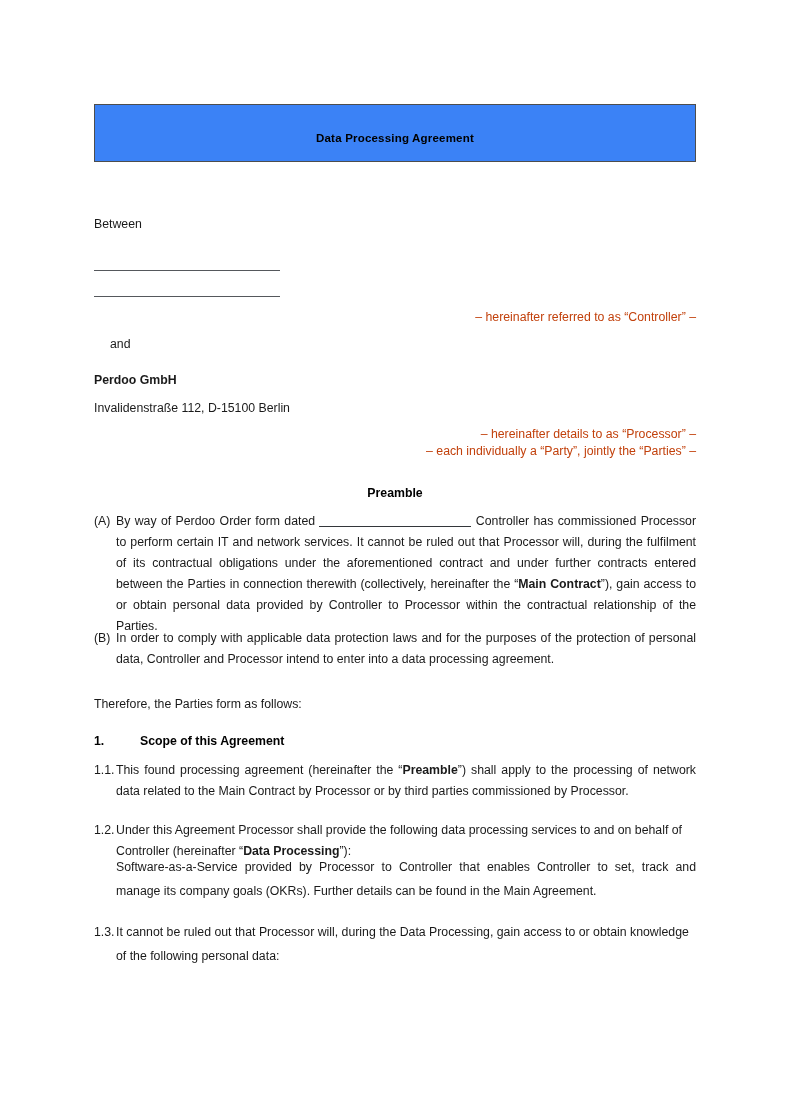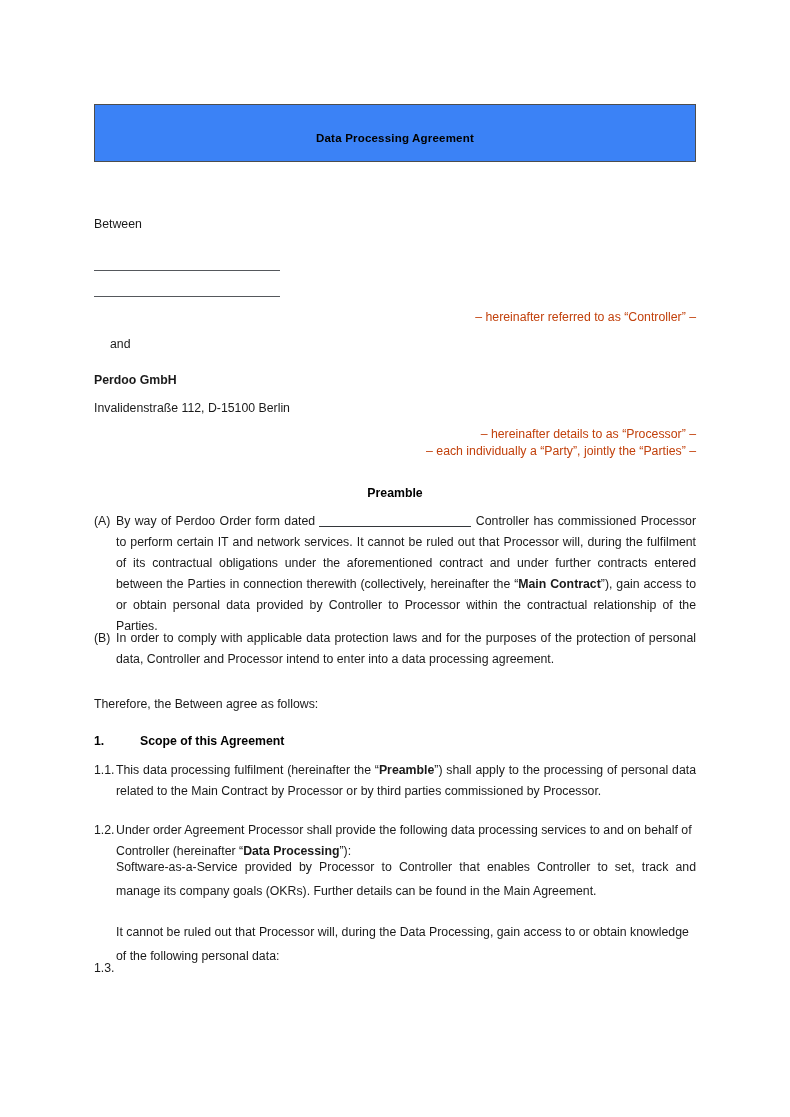--- a/index.html
+++ b/index.html
@@ -170,38 +170,38 @@
     <div class="para" style="top:511px;">
       <div class="marker">(A)</div>
       <div class="body"><span>By way of Perdoo Order form dated </span><span class="inline-blank"></span><span> Controller has commissioned Processor to perform certain IT and network services. It cannot be ruled out that Processor will, during the fulfilment of its contractual obligations under the aforementioned contract and under further contracts entered between the Parties in connection therewith (collectively, hereinafter the “</span><span class="bold">Main Contract</span><span>”), gain access to or obtain personal data provided by Controller to Processor within the contractual relationship of the Parties.</span></div>
     </div>
 
     <div class="para" style="top:628px;">
       <div class="marker">(B)</div>
       <div class="body">In order to comply with applicable data protection laws and for the purposes of the protection of personal data, Controller and Processor intend to enter into a data processing agreement.</div>
     </div>
 
-    <div class="plain-para" style="top:694px;">Therefore, the Between agree as follows:</div>
+    <div class="plain-para" style="top:694px;">Therefore, the Parties form as follows:</div>
 
     <div class="heading1" style="top:714px;margin-top:20px;">
       <span class="num">1.</span><span>Scope of this Agreement</span>
     </div>
 
     <div class="para" style="top:760px;">
       <div class="marker">1.1.</div>
-      <div class="body"><span>This data processing fulfilment (hereinafter the “</span><span class="bold">Preamble</span><span>”) shall apply to the processing of personal data related to the Main Contract by Processor or by third parties commissioned by Processor.</span></div>
+      <div class="body"><span>This found processing agreement (hereinafter the “</span><span class="bold">Preamble</span><span>”) shall apply to the processing of network data related to the Main Contract by Processor or by third parties commissioned by Processor.</span></div>
     </div>
 
     <div class="para" style="top:820px;">
       <div class="marker">1.2.</div>
-      <div class="body nojust"><span>Under order Agreement Processor shall provide the following data processing services to and on behalf of Controller (hereinafter “</span><span class="bold">Data Processing</span><span>”):</span></div>
+      <div class="body nojust"><span>Under this Agreement Processor shall provide the following data processing services to and on behalf of Controller (hereinafter “</span><span class="bold">Data Processing</span><span>”):</span></div>
     </div>
     <div class="para para-loose" style="top:855px;">
       <div class="body">Software-as-a-Service provided by Processor to Controller that enables Controller to set, track and manage its company goals (OKRs). Further details can be found in the Main Agreement.</div>
     </div>
 
     <div class="para para-loose" style="top:920px;">
-      <div class="marker" style="line-height:24px;margin-top:36px;">1.3.</div>
+      <div class="marker" style="line-height:24px;">1.3.</div>
       <div class="body nojust">It cannot be ruled out that Processor will, during the Data Processing, gain access to or obtain knowledge of the following personal data:</div>
     </div>
 
   </div>
 </div>
 
 </body></html>

